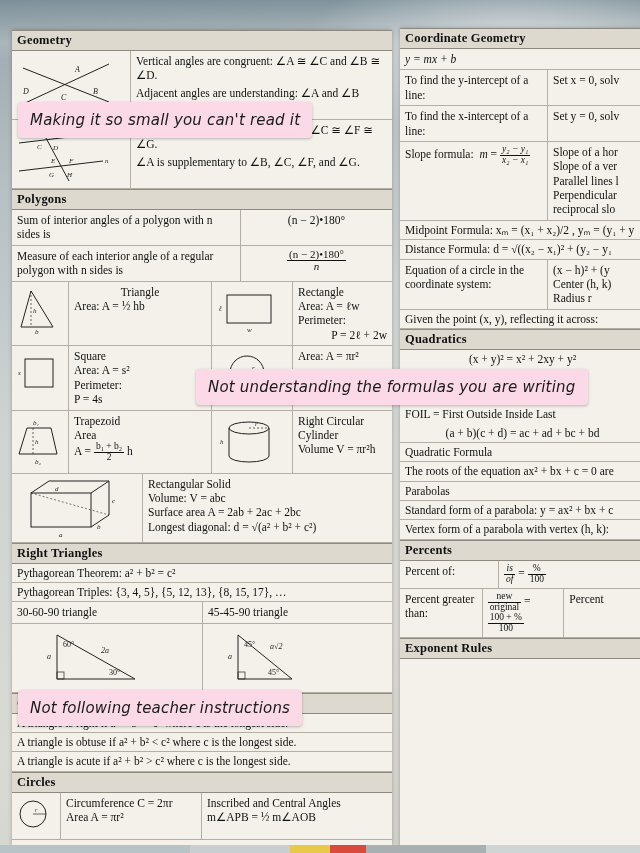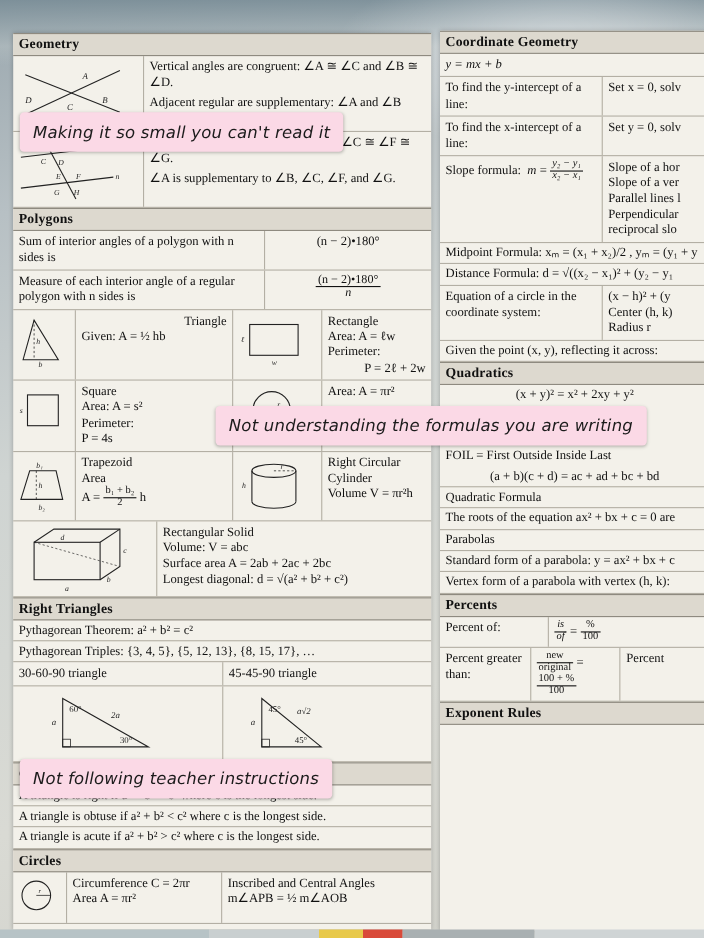--- a/index.html
+++ b/index.html
@@ -139,21 +139,21 @@
           <line x1="6" y1="14" x2="92" y2="48" stroke="#222" stroke-width="1"></line>
           <line x1="6" y1="50" x2="92" y2="10" stroke="#222" stroke-width="1"></line>
           <text x="58" y="18" font-size="8" font-style="italic" fill="#222">A</text>
           <text x="76" y="40" font-size="8" font-style="italic" fill="#222">B</text>
           <text x="44" y="46" font-size="8" font-style="italic" fill="#222">C</text>
           <text x="6" y="40" font-size="8" font-style="italic" fill="#222">D</text>
         </svg>
       </div>
       <div style="flex:1">
         <div>Vertical angles are congruent:  ∠A ≅ ∠C and ∠B ≅ ∠D.</div>
-        <div style="margin-top:3px">Adjacent regular are supplementary:  ∠A and ∠B</div>
+        <div style="margin-top:3px">Adjacent angles are understanding:  ∠A and ∠B</div>
       </div>
     </div>
 
     <div class="cols">
       <div style="width:108px">
         <svg width="100" height="62" viewBox="0 0 100 62">
           <line x1="2" y1="20" x2="86" y2="10" stroke="#222" stroke-width="1"></line>
           <line x1="2" y1="48" x2="86" y2="38" stroke="#222" stroke-width="1"></line>
           <line x1="22" y1="2" x2="52" y2="58" stroke="#222" stroke-width="1"></line>
           <text x="22" y="12" font-size="7" font-style="italic" fill="#222">A</text>
@@ -193,22 +193,22 @@
     <div class="cols">
       <div style="width:46px">
         <svg width="42" height="50" viewBox="0 0 42 50">
           <polygon points="4,42 36,42 14,6" fill="none" stroke="#222" stroke-width="1"></polygon>
           <line x1="14" y1="6" x2="14" y2="42" stroke="#222" stroke-width="0.7" stroke-dasharray="2,2"></line>
           <text x="16" y="28" font-size="7" font-style="italic" fill="#222">h</text>
           <text x="18" y="49" font-size="7" font-style="italic" fill="#222">b</text>
         </svg>
       </div>
       <div style="width:132px">
-        <div style="text-align:right">Triangle</div>
-        <div>Given:  A = ½ hb</div>
+        <div style="text-align:center">Triangle</div>
+        <div>Area:  A = ½ hb</div>
       </div>
       <div style="width:70px">
         <svg width="64" height="50" viewBox="0 0 64 50">
           <rect x="10" y="10" width="44" height="28" fill="none" stroke="#222" stroke-width="1"></rect>
           <text x="2" y="26" font-size="7" font-style="italic" fill="#222">ℓ</text>
           <text x="30" y="47" font-size="7" font-style="italic" fill="#222">w</text>
         </svg>
       </div>
       <div style="flex:1">
         <div>Rectangle</div>

